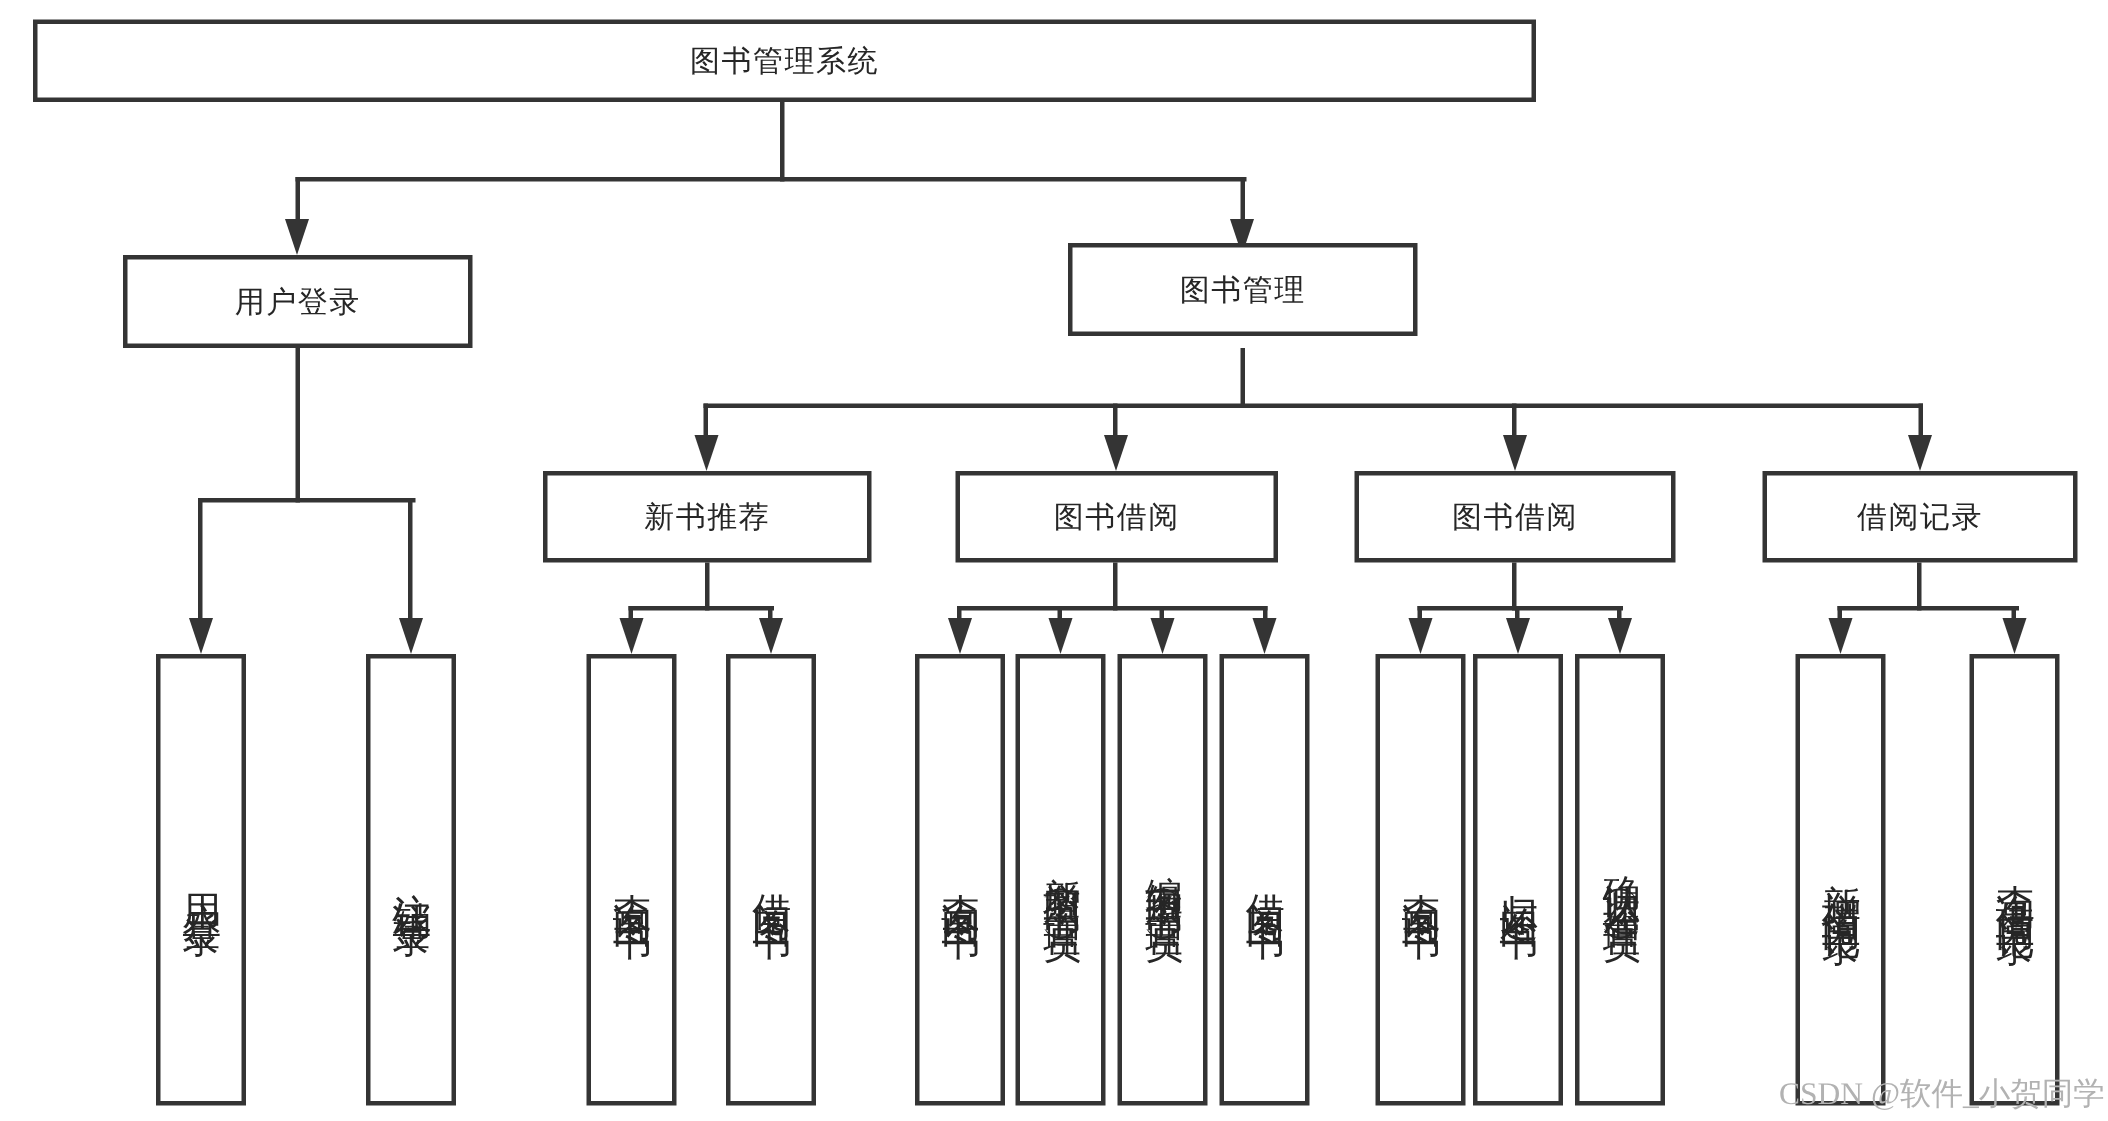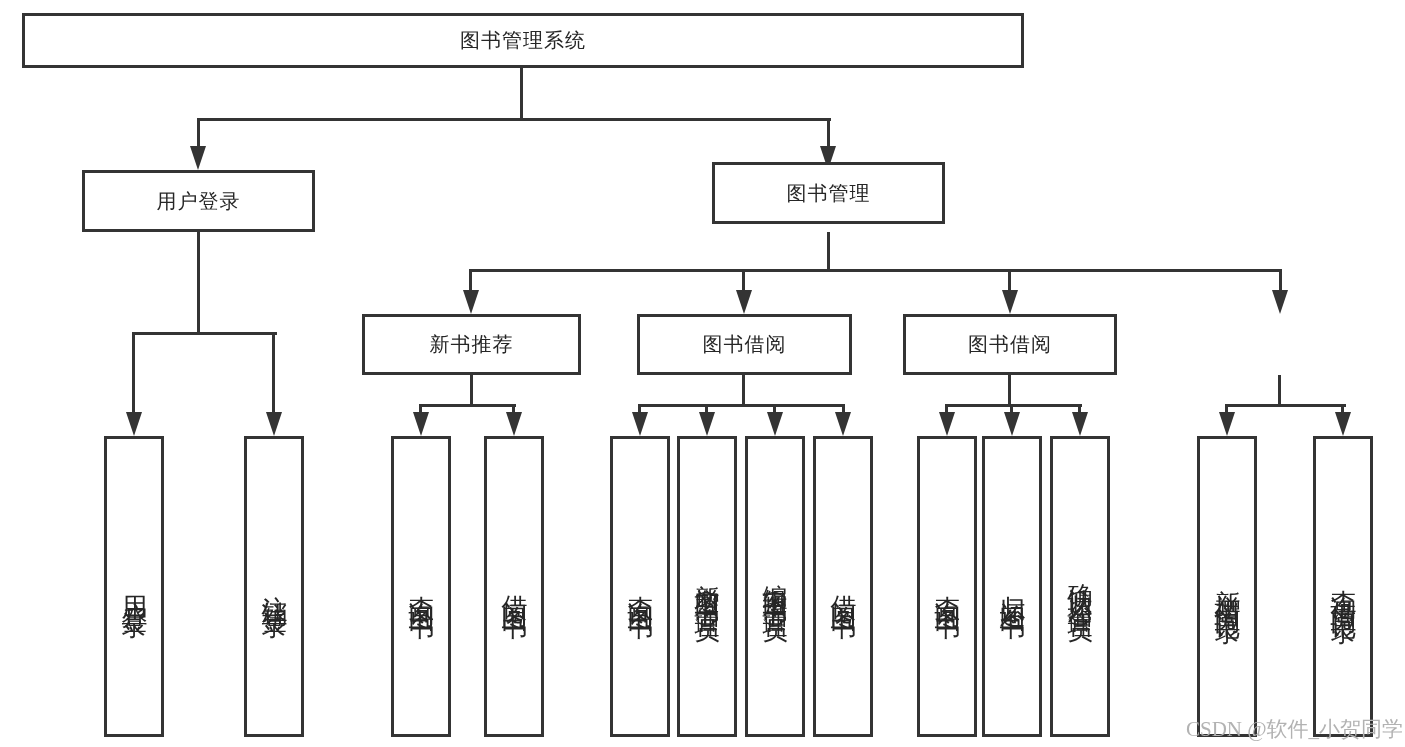--- a/index.html
+++ b/index.html
@@ -82,20 +82,21 @@
   <div class="vline" style="left:742px;top:269px;height:24px;"></div>
   <div class="arrow" style="left:736px;top:290px;"></div>
   <div class="vline" style="left:1008px;top:269px;height:24px;"></div>
   <div class="arrow" style="left:1002px;top:290px;"></div>
   <div class="vline" style="left:1279px;top:269px;height:24px;"></div>
   <div class="arrow" style="left:1272px;top:290px;"></div>
 
   <div class="node" style="left:362px;top:314px;width:219px;height:61px;">新书推荐</div>
   <div class="node" style="left:637px;top:314px;width:215px;height:61px;">图书借阅</div>
   <div class="node" style="left:903px;top:314px;width:214px;height:61px;">图书借阅</div>
+  <div class="node" style="left:1175px;top:314px;width:210px;height:61px;">借阅记录</div>
 
   <div class="vline" style="left:470px;top:375px;height:32px;"></div>
   <div class="hline" style="left:419px;top:404px;width:97px;"></div>
   <div class="vline" style="left:419px;top:404px;height:12px;"></div>
   <div class="arrow" style="left:413px;top:412px;"></div>
   <div class="vline" style="left:512px;top:404px;height:12px;"></div>
   <div class="arrow" style="left:506px;top:412px;"></div>
 
   <div class="vline" style="left:742px;top:375px;height:32px;"></div>
   <div class="hline" style="left:638px;top:404px;width:207px;"></div>

